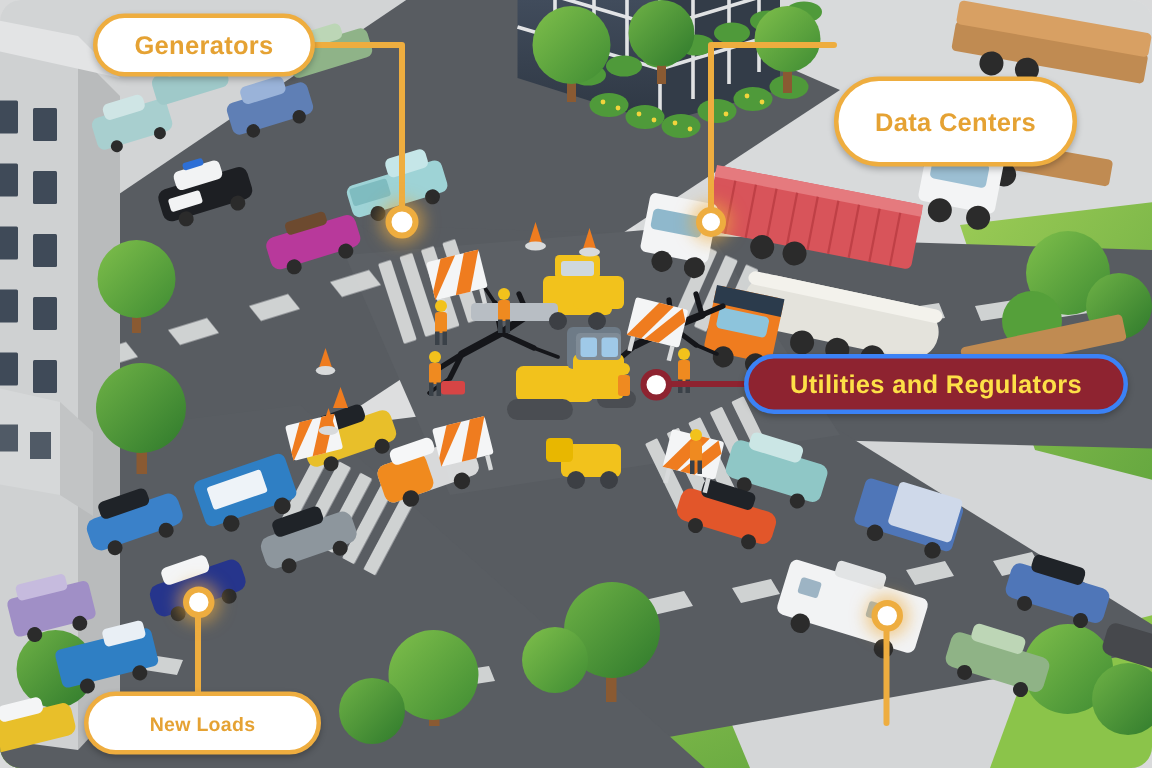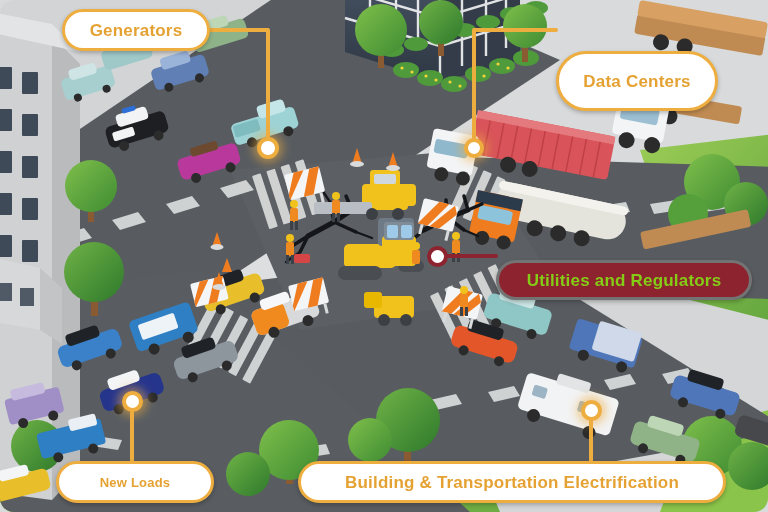--- a/index.html
+++ b/index.html
@@ -17,23 +17,22 @@
   .pill{
     position:absolute;display:flex;align-items:center;justify-content:center;
     border-radius:999px;white-space:nowrap;z-index:40;
     font-weight:bold;letter-spacing:.2px;
   }
   .pill.light{
     background:#ffffff;border:3px solid #eead3f;color:#e5a233;
     box-shadow:0 2px 4px rgba(0,0,0,.25);
   }
   .pill.dark{
-    background:#8e2330;border:3px solid #737373;color:#84cc16;
+    background:#8e2330;border:3px solid #3b82f6;color:#fde047;
     box-shadow:0 2px 4px rgba(0,0,0,.25);
-    margin-top:24px;
   }
   .pill span{display:block;line-height:1;}
 
   #pill-generators{left:62px;top:9px;width:148px;height:42px;font-size:17px;}
   #pill-datacenters{left:556px;top:9px;width:162px;height:60px;font-size:17px;margin-top:42px;}
   #pill-utilities{left:496px;top:236px;width:256px;height:40px;font-size:17px;}
   #pill-newloads{left:56px;top:461px;width:158px;height:42px;font-size:13px;}
   #pill-building{left:298px;top:461px;width:428px;height:42px;font-size:17px;}
 
   
@@ -659,17 +658,14 @@
   </div>
 
   <div class="pill dark" id="pill-utilities">
     <span>Utilities and Regulators</span>
   </div>
 
   <div class="pill light" id="pill-newloads">
     <span>New Loads</span>
   </div>
 
-  <div class="pill light" id="pill-building">
-    <span>Building &amp; Transportation Electrification</span>
-  </div>
 
 </div>
 
 </body></html>

